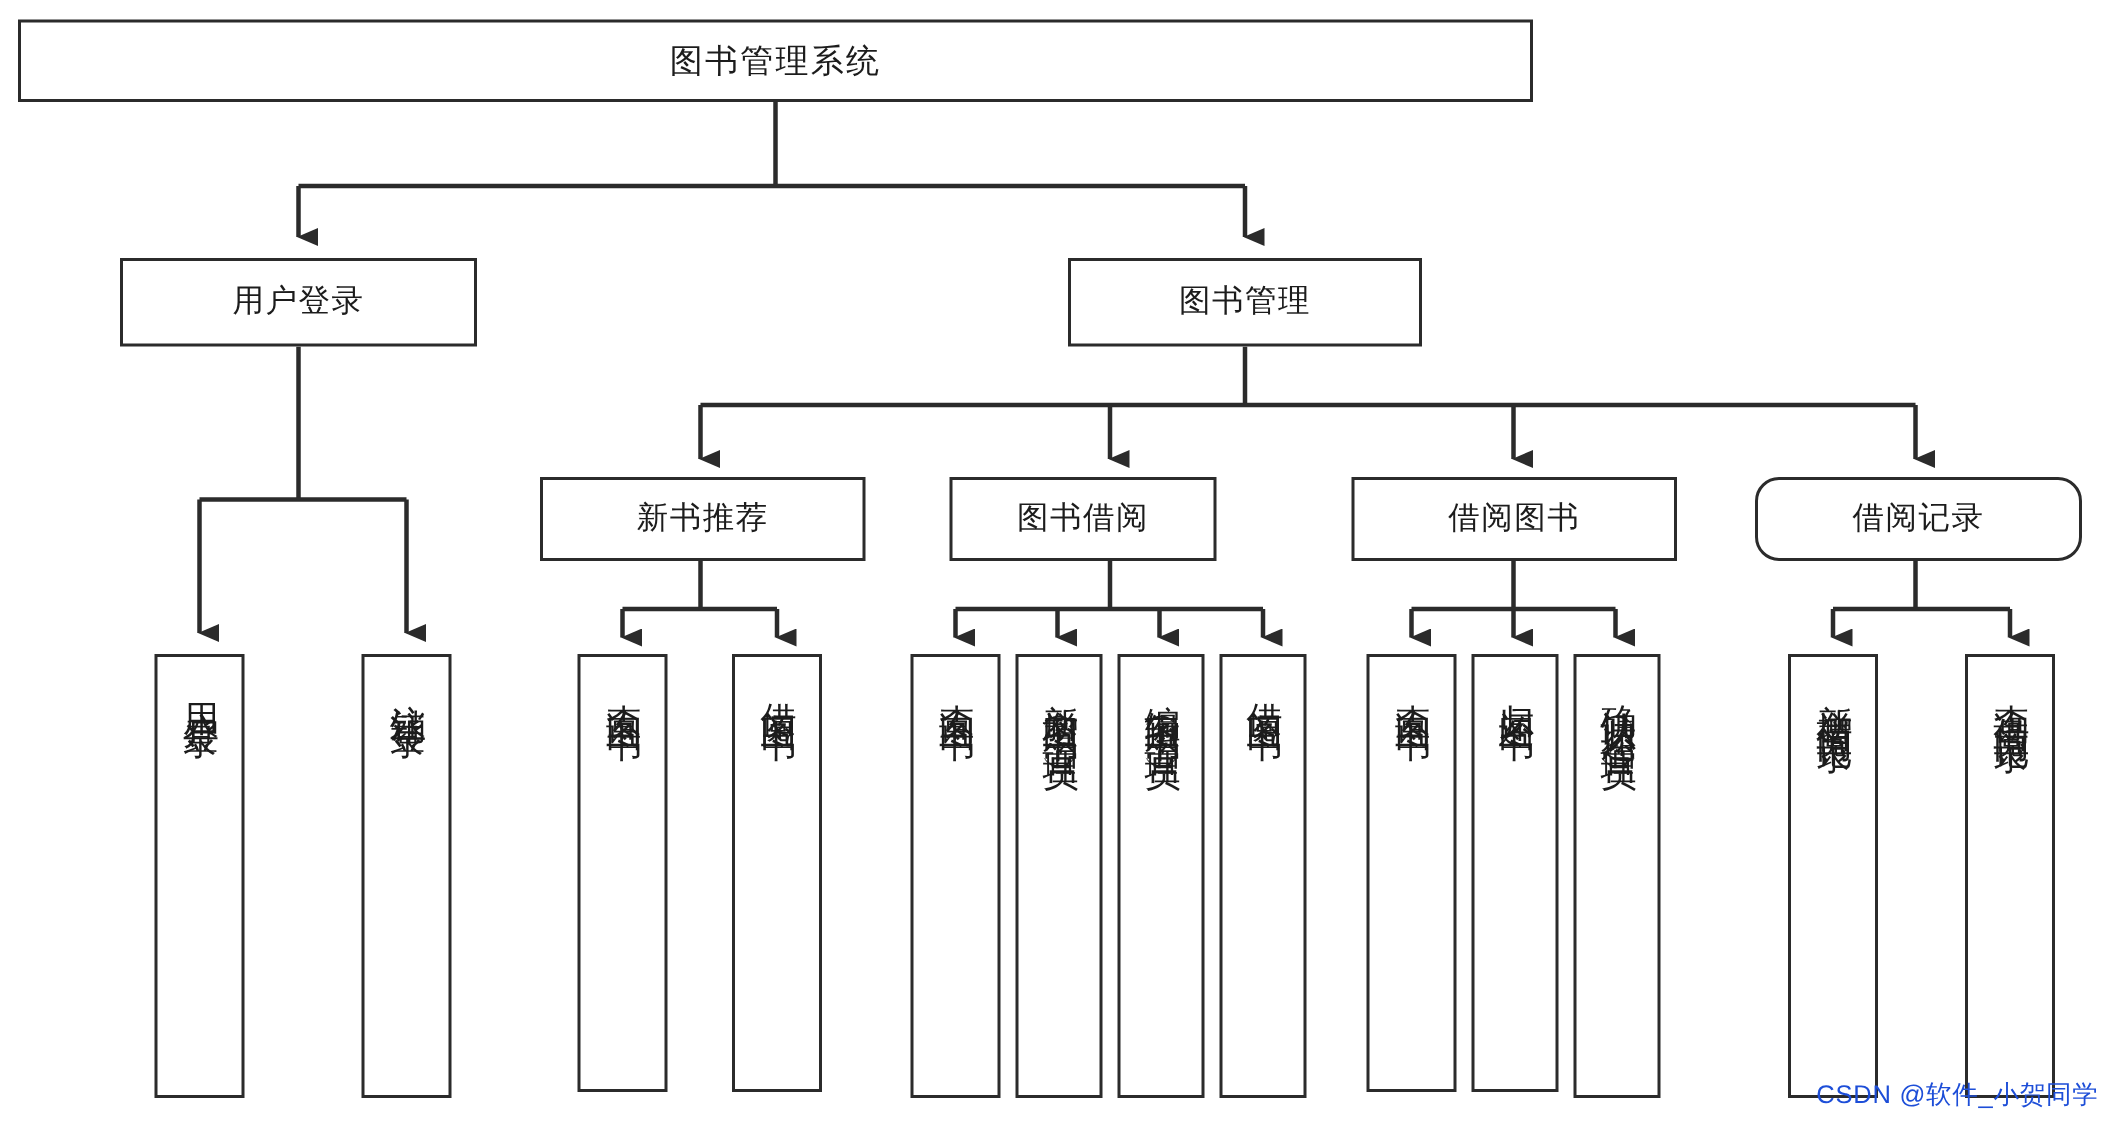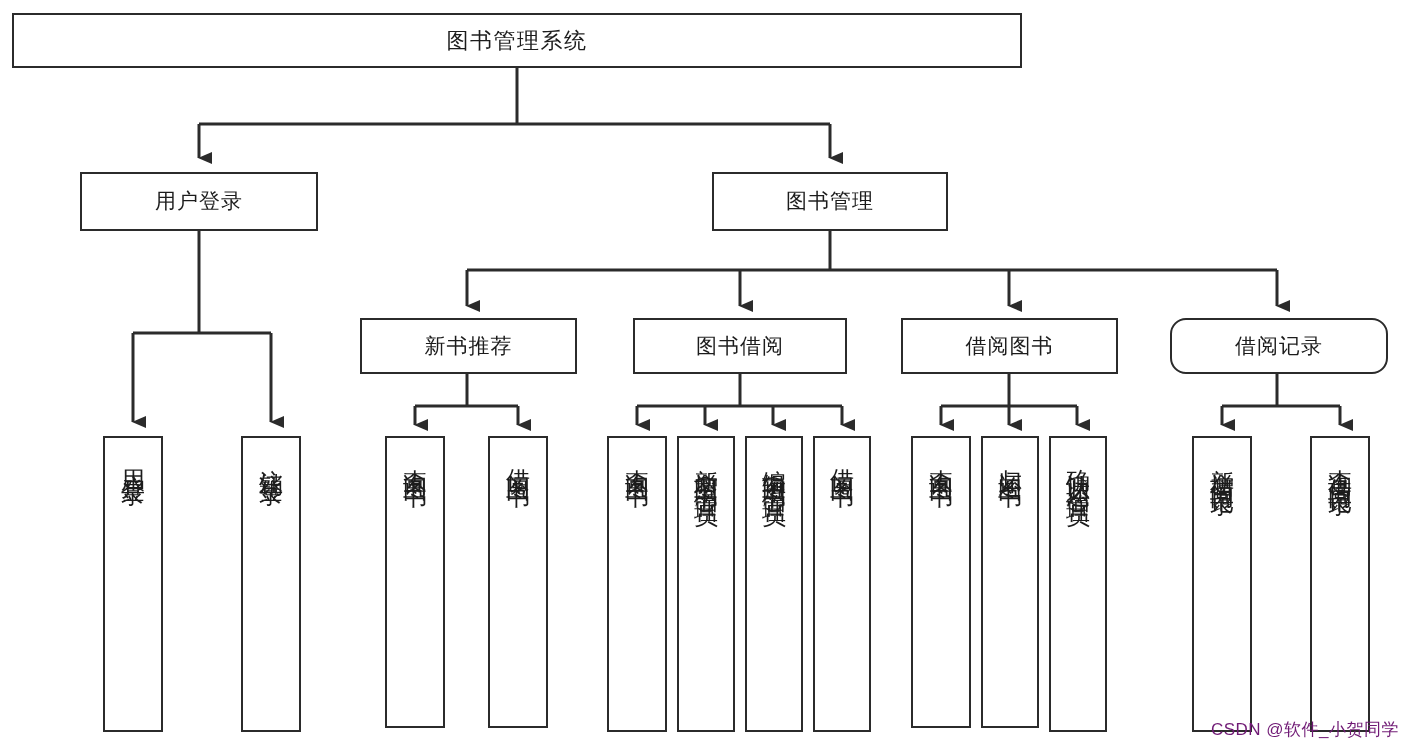--- a/index.html
+++ b/index.html
@@ -59,21 +59,21 @@
     font-size:24px;
     letter-spacing:5px;
     line-height:1;
     white-space:nowrap;
   }
   .watermark{
     position:absolute;
     right:6px;
     bottom:6px;
     font-size:17px;
-    color:#701a75;
+    color:#1d4ed8;
     letter-spacing:0.5px;
     white-space:nowrap;
     font-family:"Liberation Sans","DejaVu Sans",sans-serif;
     margin-top:48px;
   }
 </style>
 </head>
 <body>
 
 <div id="diagram-root">
@@ -137,21 +137,21 @@
   </div>
 
   <div class="node horiz" style="left:712px;top:172px;width:236px;height:59px;">
     <span class="node-label">图书管理</span>
   </div>
 
   <div class="node horiz" style="left:360px;top:318px;width:217px;height:56px;">
     <span class="node-label">新书推荐</span>
   </div>
 
-  <div class="node horiz" style="left:633px;top:318px;width:214px;height:56px;">
+  <div class="node horiz" style="left:633px;top:318px;width:178px;height:56px;">
     <span class="node-label">图书借阅</span>
   </div>
 
   <div class="node horiz" style="left:901px;top:318px;width:217px;height:56px;">
     <span class="node-label">借阅图书</span>
   </div>
 
   <div class="node horiz" style="left:1170px;top:318px;width:218px;height:56px;border-radius:16px;">
     <span class="node-label">借阅记录</span>
   </div>

